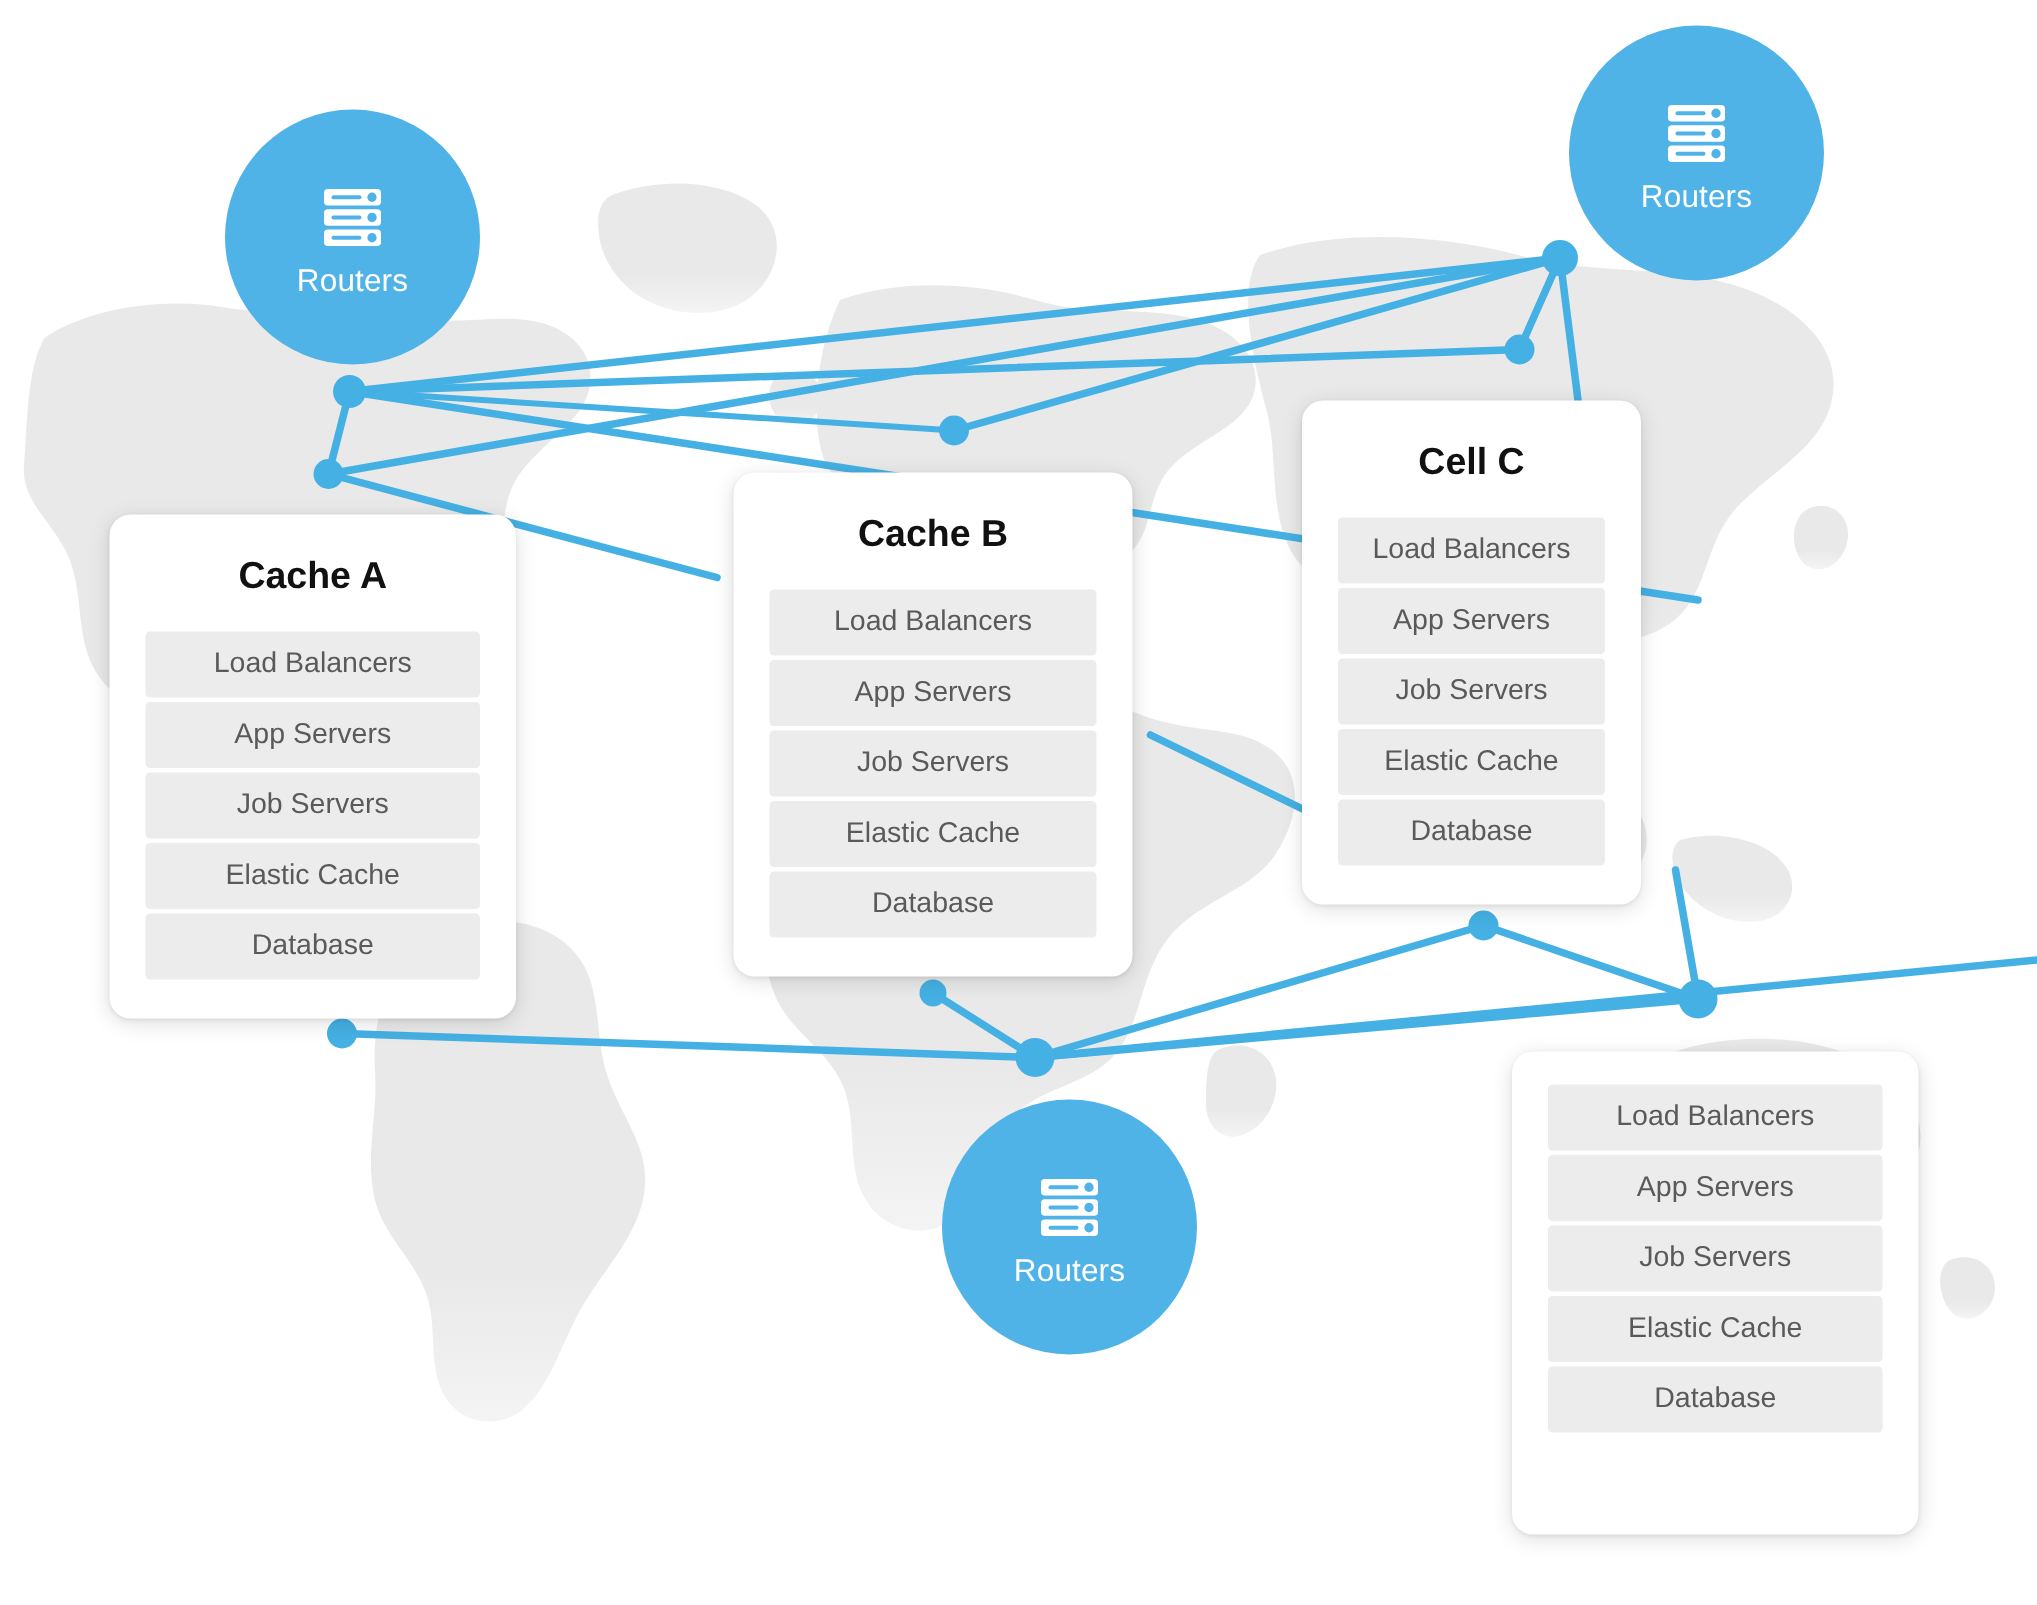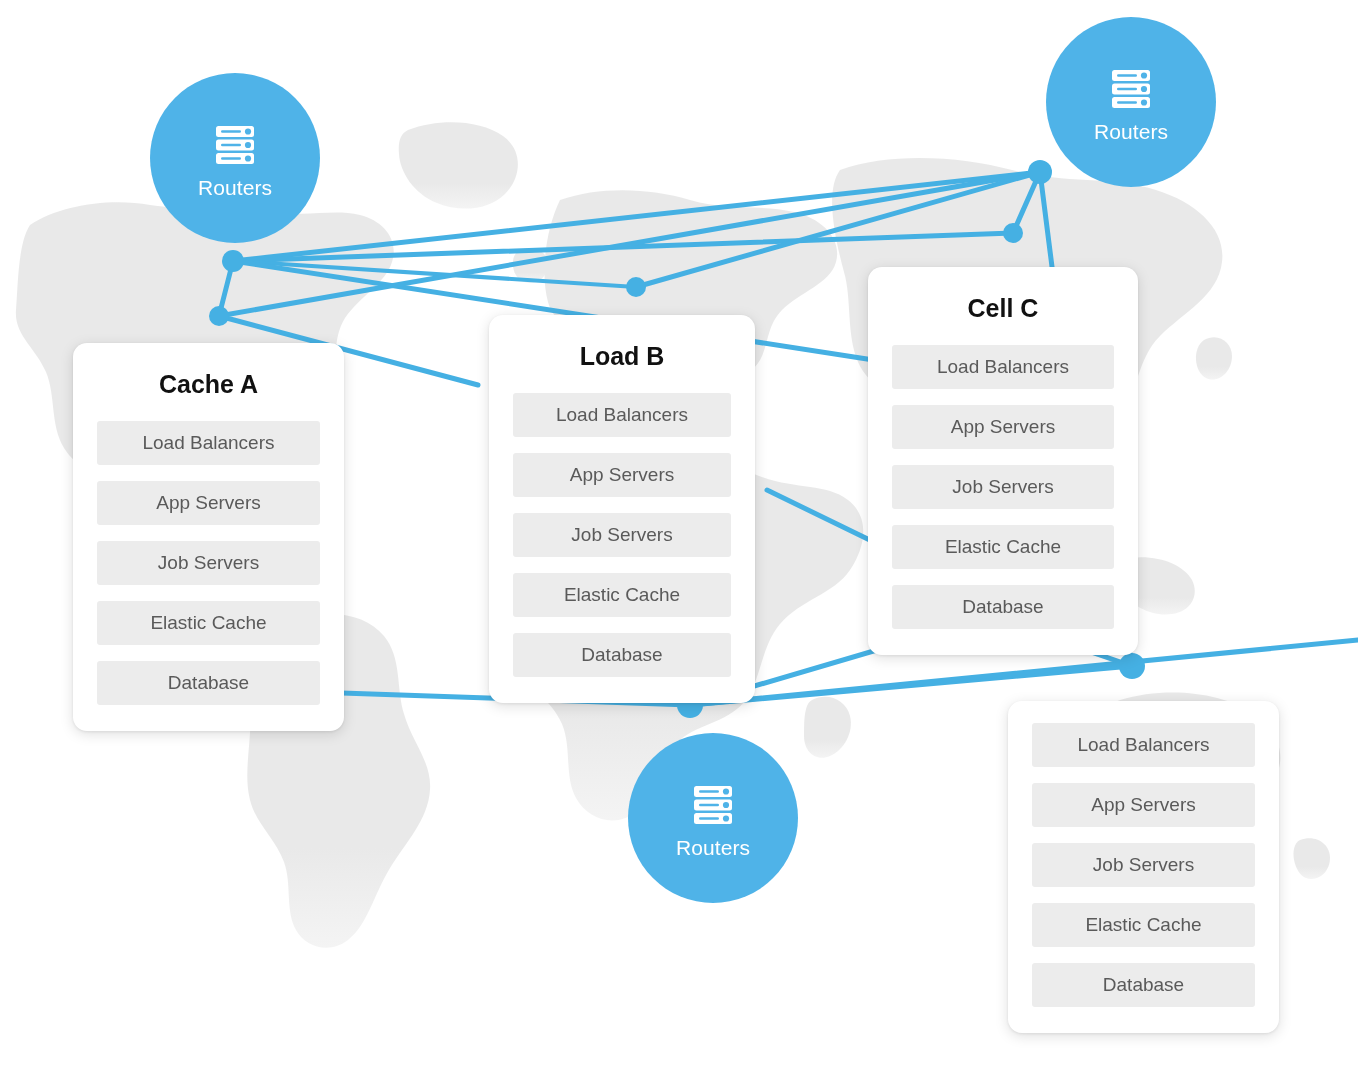--- a/index.html
+++ b/index.html
@@ -67,21 +67,21 @@
     font-size: 25px;
     font-weight: bold;
     color: #111111;
     margin: 6px 0 22px 0;
     line-height: 1.1;
     font-family: "Liberation Sans", sans-serif;
   }
   .cell-rows {
     display: flex;
     flex-direction: column;
-    gap: 16px;
+    gap: 3px;
   }
   .cell-row {
     background: #ececec;
     border-radius: 3px;
     text-align: center;
     color: #5a5a5a;
     font-size: 19px;
     line-height: 1;
     padding: 12px 6px 13px 6px;
     font-family: "Liberation Sans", sans-serif;
@@ -243,30 +243,30 @@
       <div class="cell-title">Cache A</div>
       <div class="cell-rows">
           <div class="cell-row">Load Balancers</div>
           <div class="cell-row">App Servers</div>
           <div class="cell-row">Job Servers</div>
           <div class="cell-row">Elastic Cache</div>
           <div class="cell-row">Database</div>
         </div>
     </div>
     <div class="cell-card" id="cell-b" style="left: 489px; top: 315px; width: 266px; min-height: 318px;">
-      <div class="cell-title">Load B</div>
-      <div class="cell-rows">
-          <div class="cell-row">Load Balancers</div>
-          <div class="cell-row">App Servers</div>
-          <div class="cell-row">Job Servers</div>
-          <div class="cell-row">Elastic Cache</div>
-          <div class="cell-row">Database</div>
-        </div>
-    </div>
-    <div class="cell-card" id="cell-c" style="left: 868px; top: 267px; width: 270px; min-height: 319px;">
+      <div class="cell-title">Cache B</div>
+      <div class="cell-rows">
+          <div class="cell-row">Load Balancers</div>
+          <div class="cell-row">App Servers</div>
+          <div class="cell-row">Job Servers</div>
+          <div class="cell-row">Elastic Cache</div>
+          <div class="cell-row">Database</div>
+        </div>
+    </div>
+    <div class="cell-card" id="cell-c" style="left: 868px; top: 267px; width: 226px; min-height: 319px;">
       <div class="cell-title">Cell C</div>
       <div class="cell-rows">
           <div class="cell-row">Load Balancers</div>
           <div class="cell-row">App Servers</div>
           <div class="cell-row">Job Servers</div>
           <div class="cell-row">Elastic Cache</div>
           <div class="cell-row">Database</div>
         </div>
     </div>
     <div class="cell-card" id="cell-d" style="left: 1008px; top: 701px; width: 271px; min-height: 322px;">

